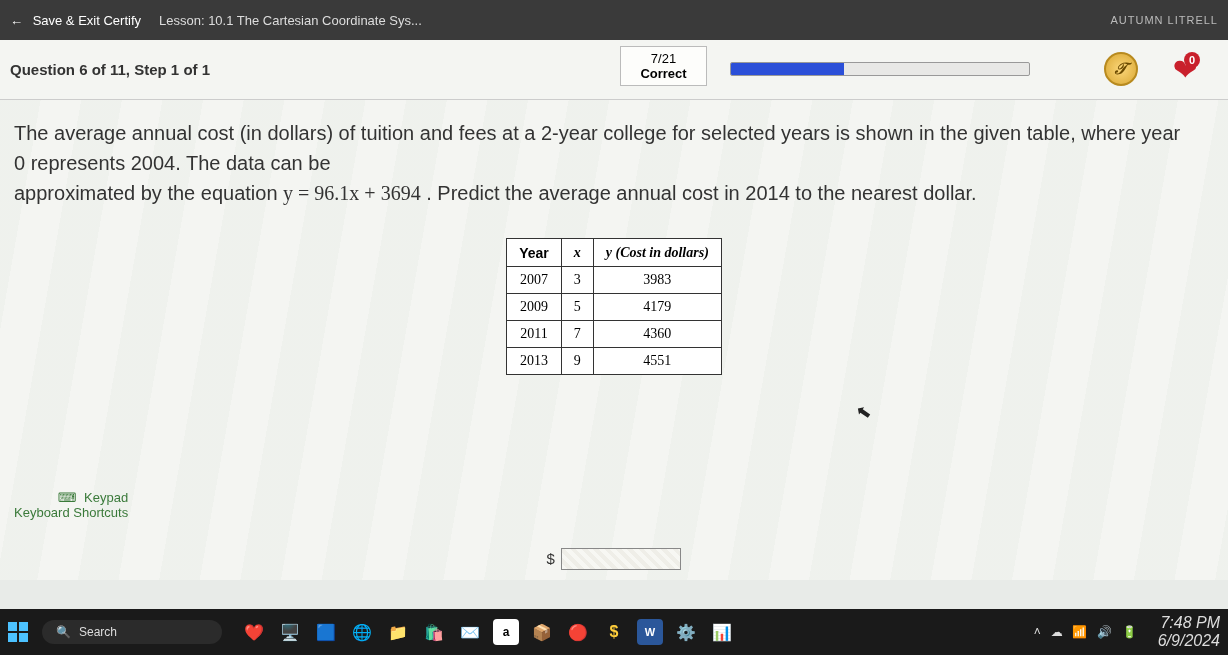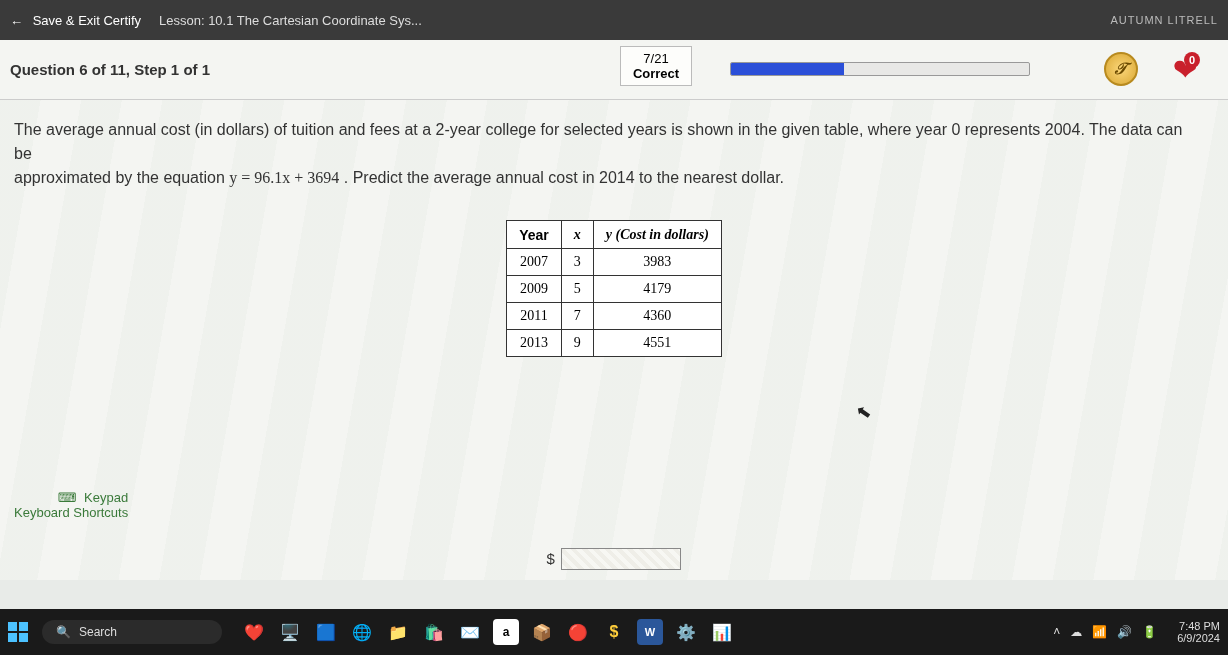--- a/index.html
+++ b/index.html
@@ -32,21 +32,21 @@
     display: flex;
     align-items: center;
     padding: 0 10px;
     position: relative;
   }
   .question-label { font-size: 15px; font-weight: 600; color: #333; }
   .score-box {
     position: absolute;
     left: 620px;
     top: 6px;
-    width: 72px;
+    width: 87px;
     border: 1px solid #bbb;
     background: #fdfdfb;
     text-align: center;
     font-size: 13px;
     padding: 4px 0;
   }
   .score-box .frac { display:block; }
   .score-box .correct { display:block; font-weight:600; }
   .progress-wrap {
     position: absolute;
@@ -81,21 +81,21 @@
   }
 
   .content {
     padding: 18px 14px 10px 14px;
     background: #f4f5f2;
     height: 480px;
     position: relative;
     background-image: repeating-linear-gradient(100deg, rgba(180,200,180,0.08) 0 40px, rgba(255,255,255,0) 40px 80px);
   }
   .prompt {
-    font-size: 16px;
+    font-size: 20px;
     color: #333;
     line-height: 1.5;
     max-width: 1180px;
   }
   .prompt .math { font-family: "Cambria Math", Georgia, serif; }
 
   table.data {
     border-collapse: collapse;
     margin: 30px auto 0 auto;
     background: #fff;
@@ -147,21 +147,21 @@
     background:#2b2b2b; border-radius:16px; padding:5px 14px;
     display:flex; align-items:center; width:180px; margin-right:14px;
   }
   .taskbar .search .mag { margin-right:8px; }
   .taskbar .tb-icon {
     width:26px; height:26px; margin:0 5px;
     display:flex; align-items:center; justify-content:center;
     font-size:16px; border-radius:4px;
   }
   .taskbar .tray { margin-left:auto; display:flex; align-items:center; gap:10px; }
-  .taskbar .clock { text-align:right; line-height:1.1; margin-left:10px; font-size:11px; }
+  .taskbar .clock { text-align:right; line-height:1.1; margin-left:10px; font-size:16px;font-style:italic; }
 
   .cursor {
     position:absolute;
     left: 856px; top: 301px;
     font-size: 18px; color:#222;
     transform: rotate(-10deg);
   }
 </style>
 </head>
 <body>

